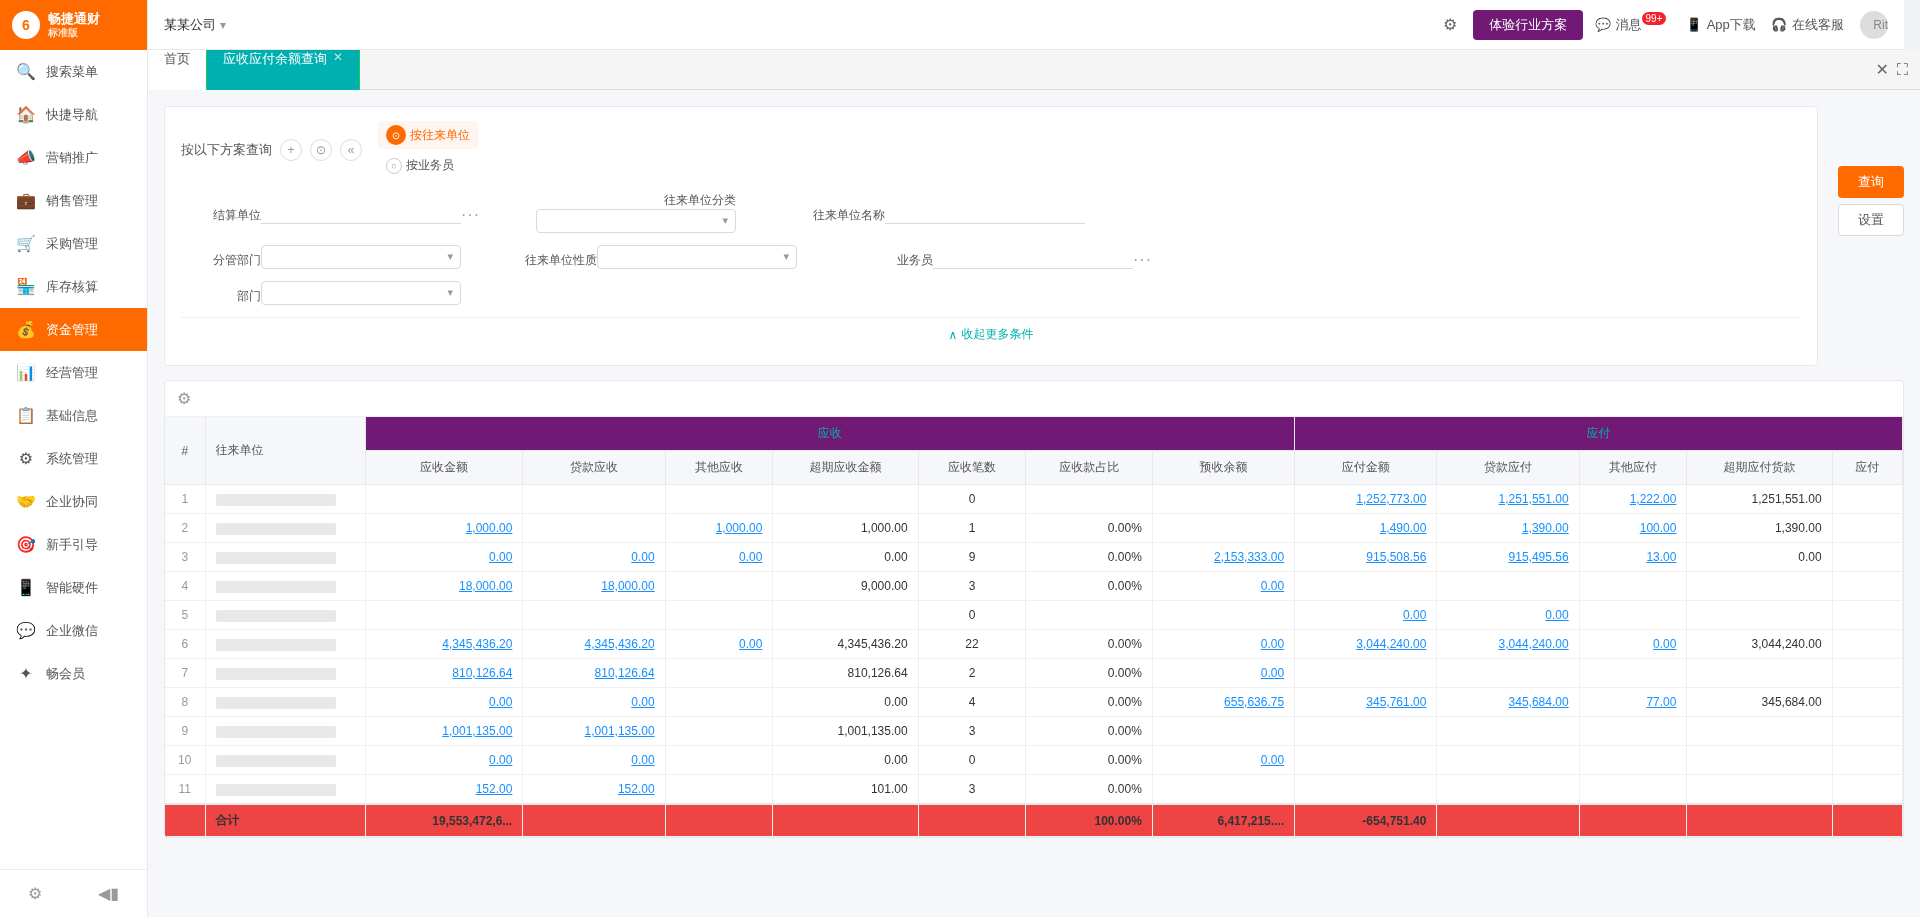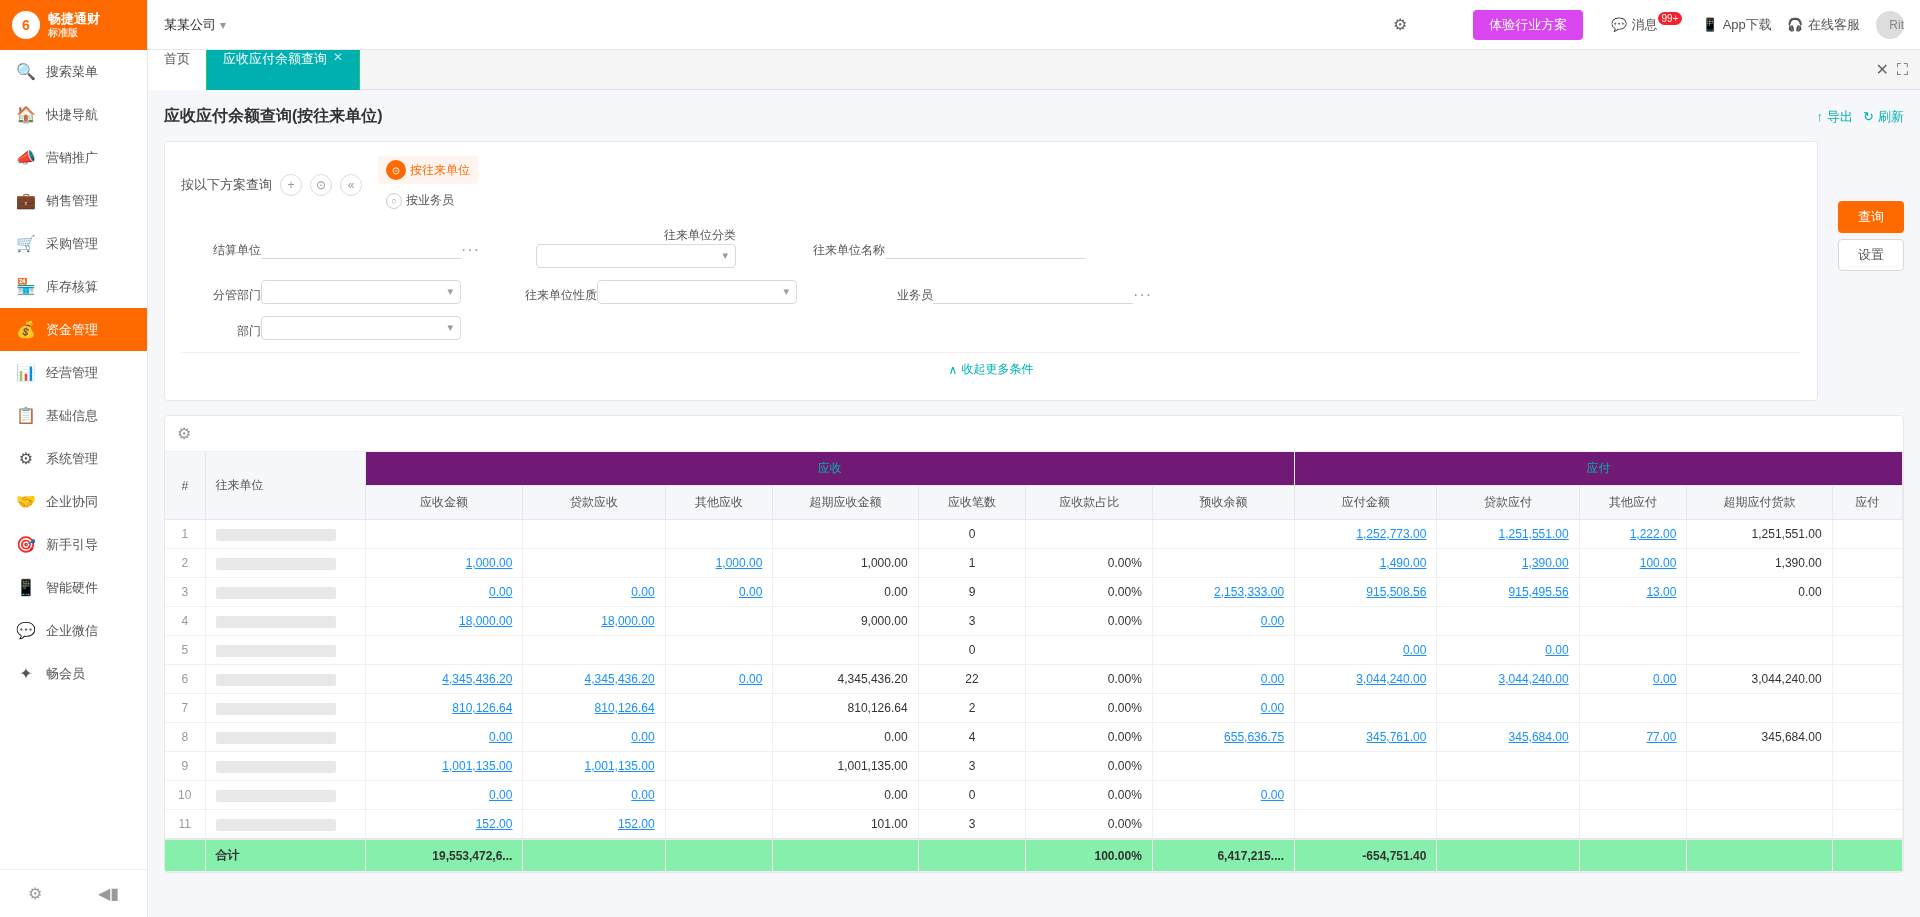--- a/index.html
+++ b/index.html
@@ -30,31 +30,31 @@
     .sidebar-item .label { font-size: 13px; }
 
     .sidebar-bottom {
       margin-top: auto; border-top: 1px solid #eee; padding: 8px 0;
       display: flex; justify-content: space-around; align-items: center;
     }
     .sidebar-bottom-btn { color: #999; cursor: pointer; padding: 6px 10px; font-size: 16px; }
 
     
     .topbar {
-      position: fixed; left: 148px; top: 0; right: 0; height: 50px;
+      position: fixed; left: 148px; top: 0; right: 16px; height: 50px;
       background: #fff; border-bottom: 1px solid #e8e8e8;
-      display: flex; align-items: center; padding: 0 16px; gap: 28px; z-index: 99;
+      display: flex; align-items: center; padding: 0 16px; gap: 12px; z-index: 99;
     }
     .topbar-breadcrumb { color: #999; font-size: 12px; display: flex; align-items: center; gap: 4px; flex: 1; }
     .topbar-company { font-size: 13px; color: #333; }
     .topbar-arrow { color: #999; font-size: 12px; cursor: pointer; }
     .topbar-gear { font-size: 16px; color: #666; cursor: pointer; padding: 4px; }
     .topbar-promo-btn {
-      background: #d946ef; color: #fff; border: none; padding: 6px 16px;
-      border-radius: 4px; cursor: pointer; font-size: 13px; margin-left: 34px;
+      background: #701a75; color: #fff; border: none; padding: 6px 16px;
+      border-radius: 4px; cursor: pointer; font-size: 13px;
     }
     .topbar-right { display: flex; align-items: center; gap: 16px; margin-left: auto; }
     .topbar-right-item { display: flex; align-items: center; gap: 4px; cursor: pointer; color: #555; font-size: 13px; }
     .notif-badge { background: #f5222d; color: #fff; font-size: 10px; padding: 1px 4px; border-radius: 10px; position: relative; top: -6px; left: -4px; }
     .topbar-avatar { width: 28px; height: 28px; background: #ddd; border-radius: 50%; display: flex; align-items: center; justify-content: flex-end; color: #888; font-size: 12px; }
 
     
     .tabbar {
       position: fixed; left: 148px; top: 50px; right: 0; height: 40px;
       background: #f5f5f5; border-bottom: 1px solid #ddd;
@@ -136,21 +136,21 @@
     }
     th.group-header { background: #701a75; color: #00b0b0; margin-top: 26px; }
     td {
       padding: 7px 10px; border-bottom: 1px solid #f0f0f0; border-right: 1px solid #f0f0f0;
       text-align: right; color: #333; white-space: nowrap;
     }
     td.center { text-align: center; }
     td.name-cell { text-align: left; color: #333; }
     td a, td .link { color: #1890ff; text-decoration: underline; cursor: pointer; }
     .row-num { text-align: center; color: #999; }
-    .footer-row td { background: #86efac; font-weight: bold; color: #333; border-top: 2px solid #e8e8e8; }
+    .footer-row td { background: #ef4444; font-weight: bold; color: #333; border-top: 2px solid #e8e8e8; }
     .col-index { width: 40px; }
   </style>
 </head>
 <body>
 
 <div class="sidebar">
   <div class="sidebar-logo">
     <div class="sidebar-logo-icon">
       <span>6</span>
     </div>
@@ -266,33 +266,20 @@
   </div>
   <div class="tabbar-actions">
     <button class="tabbar-action-btn">✕</button>
     <button class="tabbar-action-btn">⛶</button>
   </div>
 </div>
 
 <div class="main-content">
   <div class="page-container">
 
-    <div class="page-header">
-      <h2 class="page-title">应收应付余额查询(按往来单位)</h2>
-      <div class="page-actions">
-        <div class="page-action-btn">
-          <span>↑</span>
-          <span>导出</span>
-        </div>
-        <div class="page-action-btn">
-          <span>↻</span>
-          <span>刷新</span>
-        </div>
-      </div>
-    </div>
 
     <div style="display:flex; gap:12px; align-items:flex-start;">
       <div class="filter-section" style="flex:1;">
         <div class="filter-header">
           <span class="filter-title">按以下方案查询</span>
           <button class="filter-btn">+</button>
           <button class="filter-btn">⊙</button>
           <button class="filter-btn">«</button>
 
           <div style="display:flex;flex-direction:column;gap:4px;margin-left:8px;">

